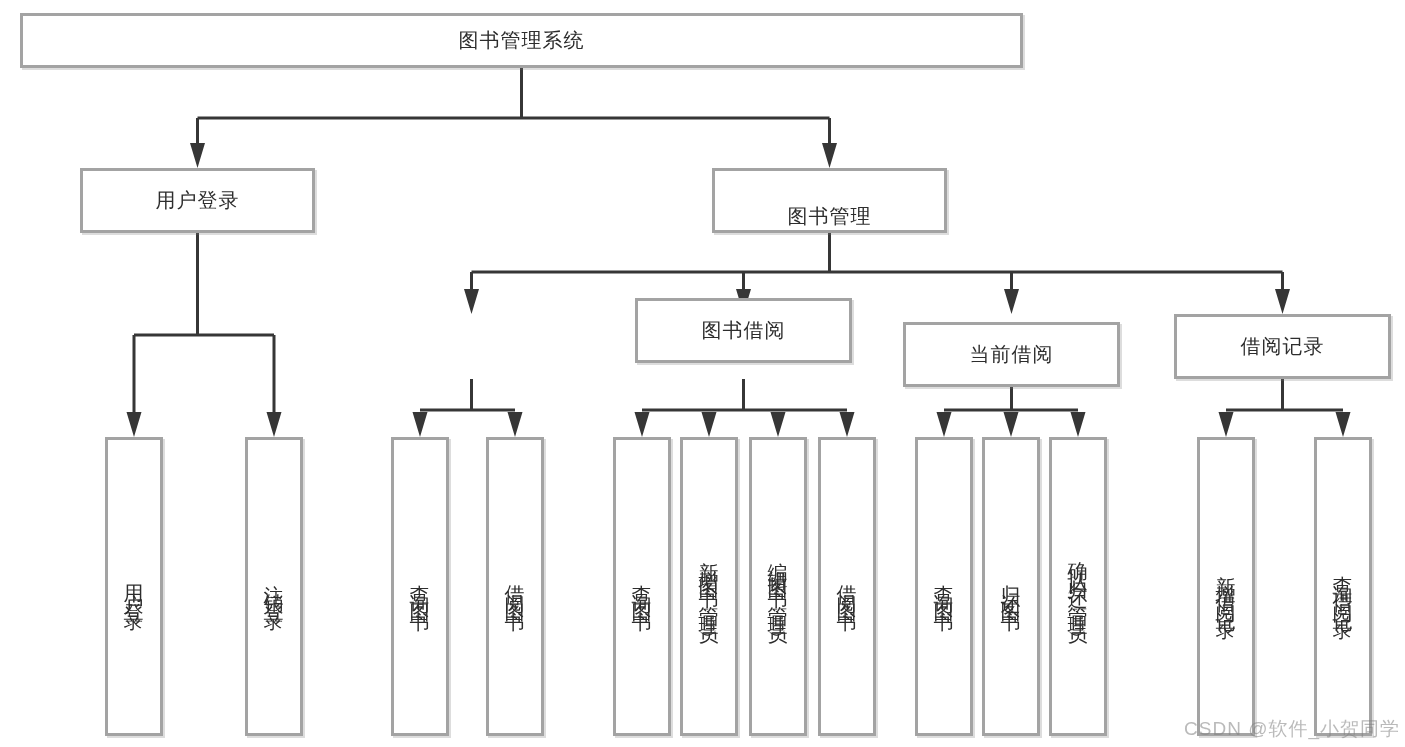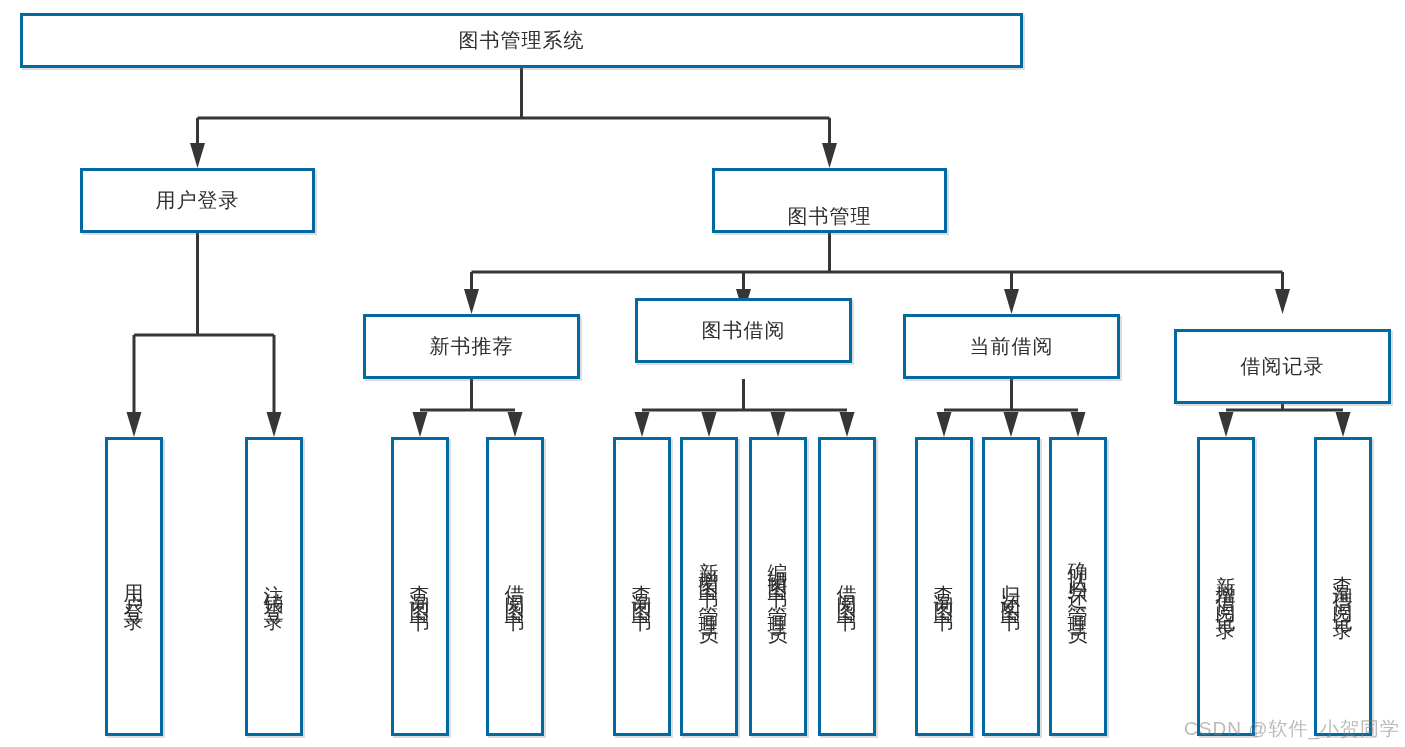--- a/index.html
+++ b/index.html
@@ -3,21 +3,21 @@
 <meta charset="utf-8">
 <style>
   html,body{margin:0;padding:0;background:#fff;}
   .stage{
     position:relative;width:1405px;height:747px;background:#fff;overflow:hidden;
     font-family:"Liberation Sans","DejaVu Sans",sans-serif;color:#2d2d2d;
   }
   .stage svg.wires{position:absolute;left:0;top:0;width:100%;height:100%;}
   .node{
     position:absolute;box-sizing:border-box;background:#fff;
-    border:3px solid #0369a1;display:flex;align-items:center;justify-content:center;
+    border:3px solid #a3a3a3;display:flex;align-items:center;justify-content:center;
     box-shadow:2px 2px 0 rgba(120,120,120,0.25);
   }
   .hnode{font-size:20px;letter-spacing:1px;}
   .root{left:20px;top:13px;width:1003px;height:55px;}
   .vnode{top:437px;width:58px;height:299px;}
   .vnode .vtext{
     writing-mode:vertical-lr;text-orientation:mixed;
     font-size:20px;line-height:1;letter-spacing:9px;white-space:nowrap;
   }
   .watermark{
@@ -70,30 +70,27 @@
     <span>图书管理系统</span>
   </div>
 
   <div class="node hnode" style="left:80px;top:168px;width:235px;height:65px;">
     <span>用户登录</span>
   </div>
   <div class="node hnode" style="left:712px;top:168px;width:235px;height:65px;align-items:flex-end;">
     <span>图书管理</span>
   </div>
 
-  <div class="node hnode" style="left:363px;top:314px;width:217px;height:65px;">
-    <span>新书推荐</span>
-  </div>
   <div class="node hnode" style="left:635px;top:298px;width:217px;height:65px;">
     <span>图书借阅</span>
   </div>
-  <div class="node hnode" style="left:903px;top:314px;width:217px;height:65px;">
+  <div class="node hnode" style="left:903px;top:322px;width:217px;height:65px;">
     <span>当前借阅</span>
   </div>
-  <div class="node hnode" style="left:1174px;top:314px;width:217px;height:75px;margin-top:15px;">
+  <div class="node hnode" style="left:1174px;top:314px;width:217px;height:65px;">
     <span>借阅记录</span>
   </div>
 
   <div class="node vnode" style="left:105px;">
     <span class="vtext">用户登录</span>
   </div>
   <div class="node vnode" style="left:245px;">
     <span class="vtext">注销登录</span>
   </div>
 

